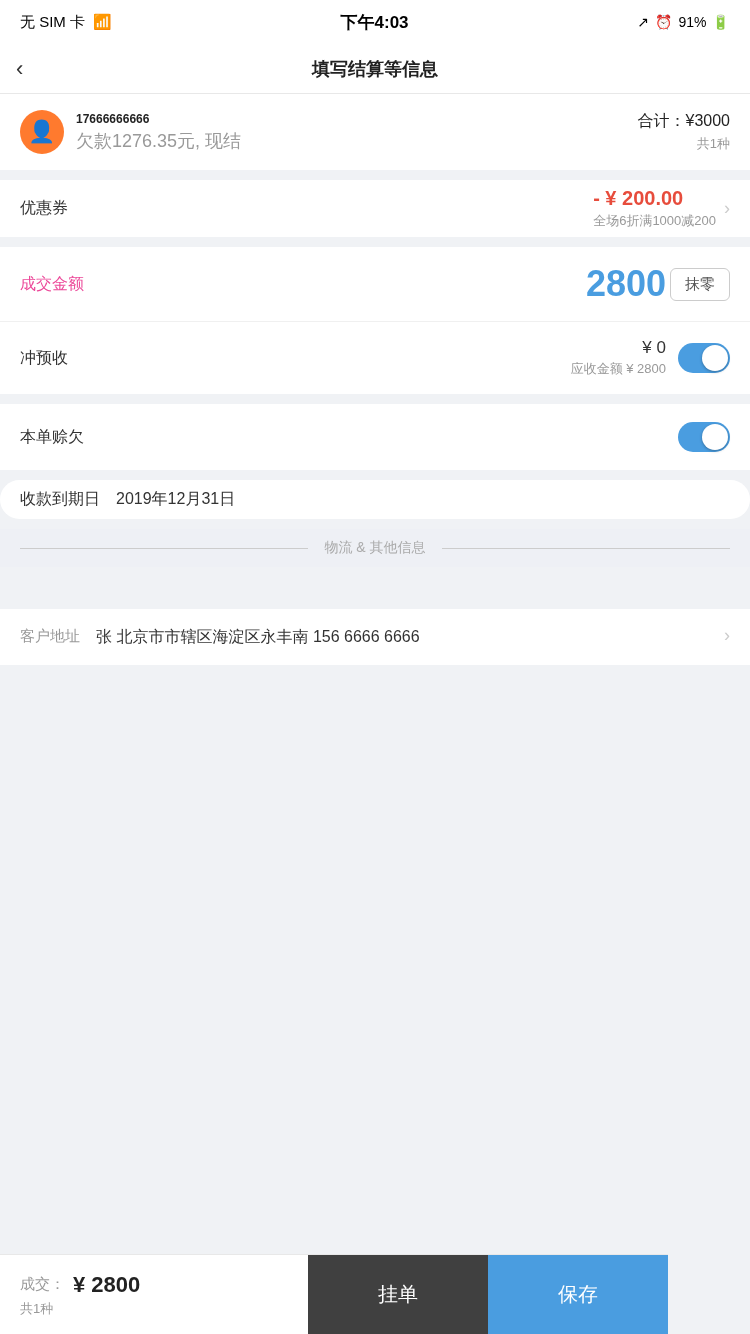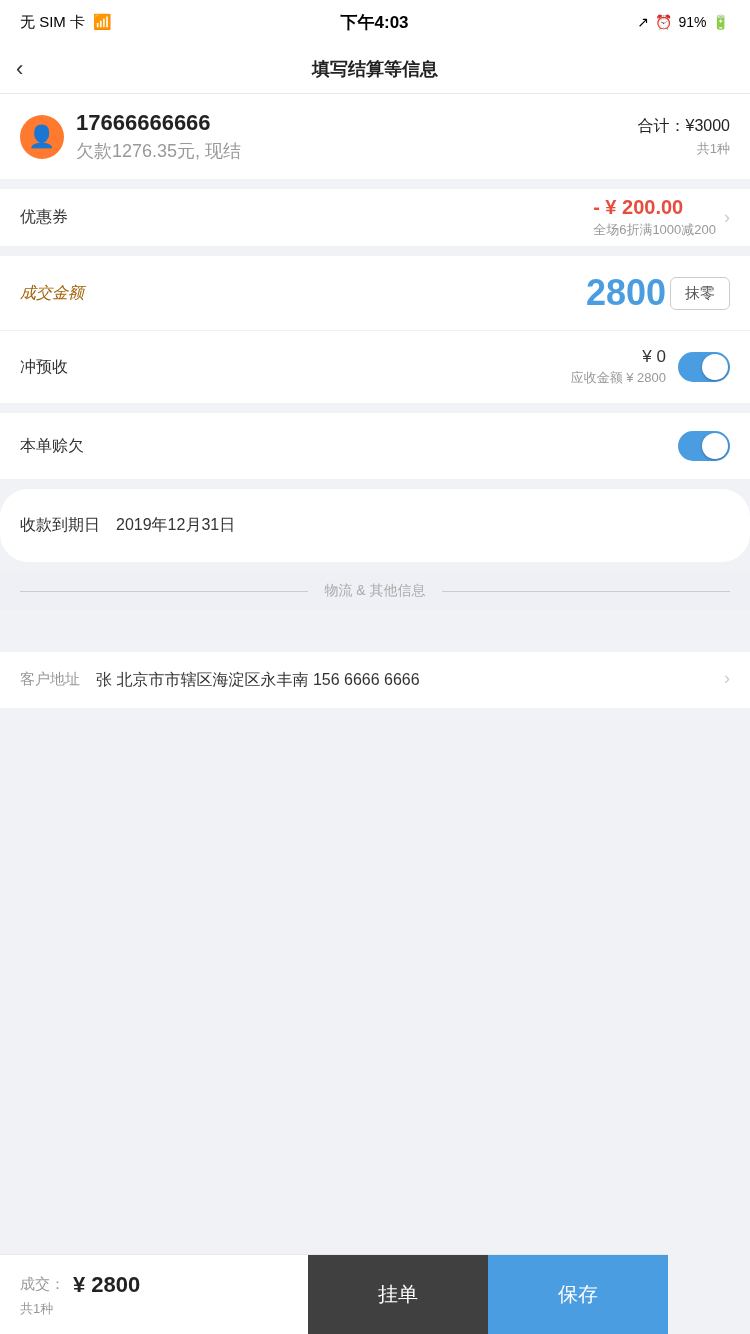--- a/index.html
+++ b/index.html
@@ -80,21 +80,21 @@
       border-radius: 50%;
       background: #ff7a2e;
       display: flex;
       align-items: center;
       justify-content: center;
       color: #fff;
       font-size: 22px;
     }
     .user-details {}
     .user-phone {
-      font-size: 22px;
+      font-size: 12px;
       font-weight: 600;
       color: #222;
     }
     .user-subtitle {
       font-size: 18px;
       color: #999;
       margin-top: 3px;
     }
     .user-right {
       text-align: right;
@@ -154,22 +154,21 @@
       padding: 16px 20px;
       margin-bottom: 0;
     }
     .deal-row {
       display: flex;
       align-items: center;
       justify-content: space-between;
     }
     .deal-label {
       font-size: 16px;
-      color: #a16207;
-      font-style: italic;
+      color: #ec4899;
     }
     .deal-right {
       display: flex;
       align-items: center;
       gap: 4px;
     }
     .deal-amount {
       font-size: 36px;
       font-weight: 600;
       color: #4a9de0;
@@ -256,21 +255,21 @@
       margin-bottom: 10px;
     }
     .debt-label {
       font-size: 16px;
       color: #333;
     }
 
     
     .due-section {
       background: #fff;
-      padding: 26px 20px;
+      padding: 9px 20px;
       display: flex;
       align-items: center;
       gap: 16px;
       margin-bottom: 10px;
       border-radius: 28px;
     }
     .due-label {
       font-size: 16px;
       color: #333;
       white-space: nowrap;

